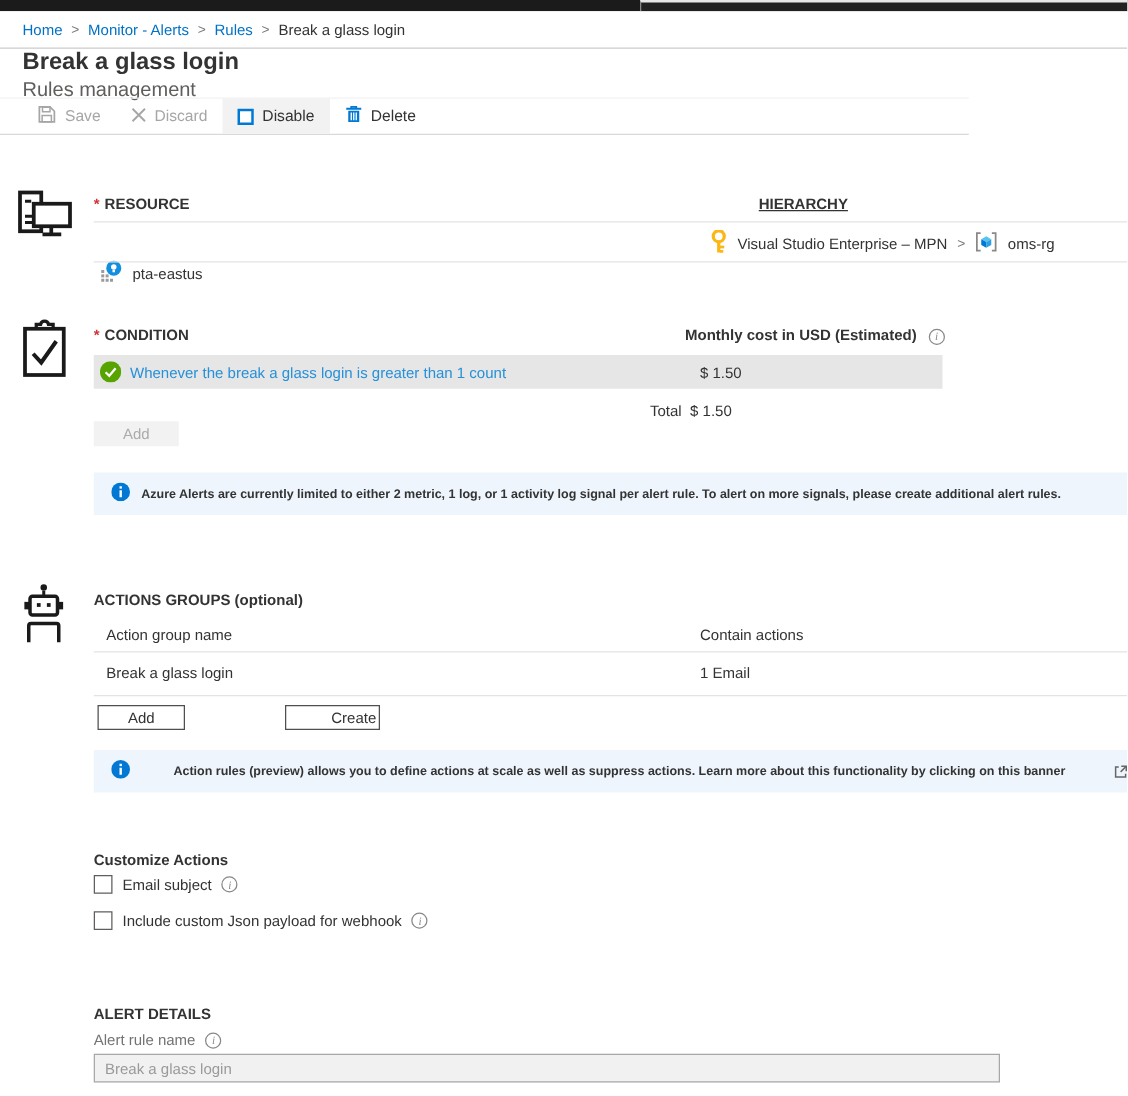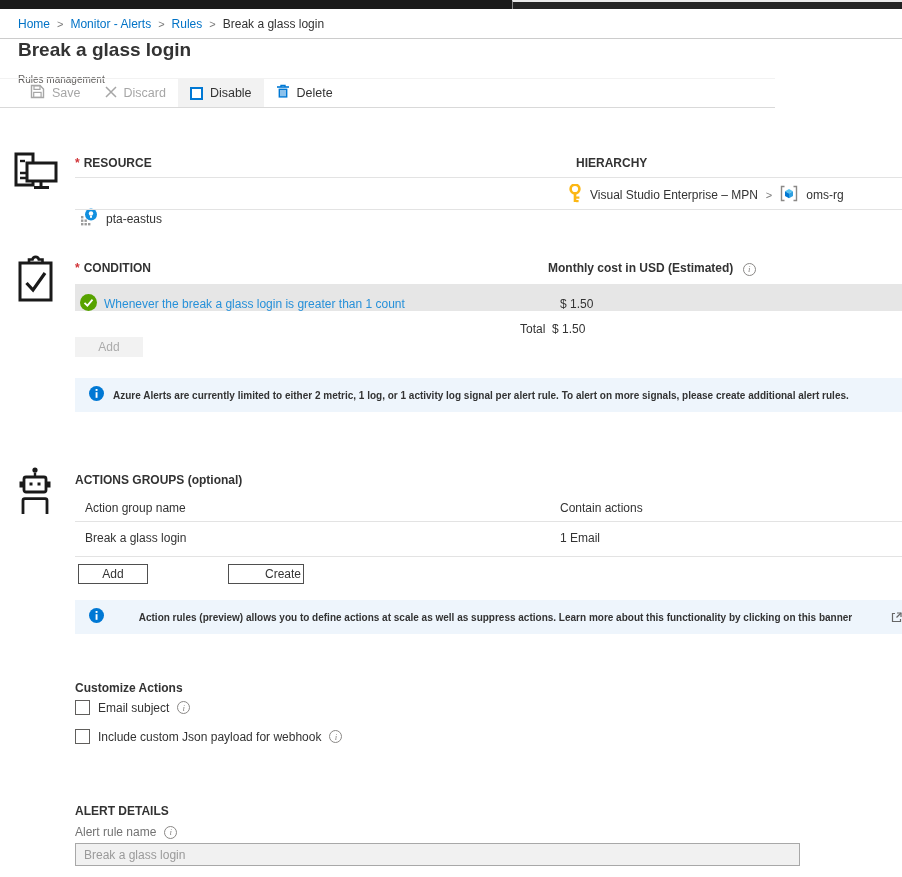--- a/index.html
+++ b/index.html
@@ -13,42 +13,42 @@
     background:#222; border-top:2px solid #e8e8e8; border-left:1px solid #8a8a8a; }
 
   .breadcrumb-bar { position:absolute; left:0; top:9px; width:902px; height:30px;
     background:#fff; border-bottom:1px solid #cccccc; display:flex; align-items:center; padding-left:18px; }
   .crumb { color:#0072c6; cursor:pointer; }
   .crumb.current { color:#333; }
   .crumb-sep { color:#7a7a7a; margin:0 7px; font-size:11px; }
 
   .page-header { position:absolute; left:18px; top:39px; }
   .page-title { font-size:19px; font-weight:700; color:#333; letter-spacing:0; }
-  .page-subtitle { font-size:10px; color:#605e5c; margin-top:13px; }
+  .page-subtitle { font-size:16px; color:#605e5c; margin-top:3px; }
 
   .toolbar { position:absolute; left:0; top:78px; width:775px; height:30px;
     border-top:1px solid #f2f2f2; border-bottom:1px solid #d9d9d9; display:flex; align-items:stretch; padding-left:18px; }
   .tb-btn { display:flex; align-items:center; gap:7px; padding:0 12px; cursor:pointer; }
   .tb-btn .lbl { font-size:12.5px; }
   .tb-btn.disabled .lbl { color:#a6a6a6; }
   .tb-btn.active { background:#f2f2f2; }
   .disable-glyph { width:13px; height:13px; border:2px solid #0078d4; background:#fff; }
 
   
   .gutter-icon { position:absolute; }
   .divider { position:absolute; left:75px; width:827px; border-top:1px solid #e3e3e3; }
   .sec-head { font-weight:700; font-size:12px; color:#333; }
   .req { color:#d13438; margin-right:4px; font-weight:700; }
 
   .abs { position:absolute; }
 
   .row-resource { display:flex; align-items:center; gap:8px; }
 
-  .cond-row { position:absolute; left:75px; top:284px; width:827px; height:27px;
-    background:#e6e6e6; display:flex; align-items:flex-end; cursor:pointer; }
+  .cond-row { position:absolute; left:75px; top:284px; width:679px; height:27px;
+    background:#e6e6e6; display:flex; align-items:center; cursor:pointer; }
   .cond-link { color:#2690d9; margin-left:7px; }
   .cost-cell { position:absolute; left:485px; }
 
   .btn-disabled { background:#f2f2f2; color:#ababab; border:none; width:68px; height:20px;
     font-size:12px; text-align:center; line-height:20px; font-family:"Liberation Sans",sans-serif; }
   .btn-outline { background:#fff; border:1px solid #4f4f4f; color:#333; height:20px;
     font-size:12px; text-align:center; line-height:18px; cursor:pointer; font-family:"Liberation Sans",sans-serif; }
 
   .banner { position:absolute; left:75px; width:827px; height:34px; background:#eef5fc;
     display:flex; align-items:center; padding-left:14px; gap:9px; cursor:pointer; }
@@ -136,21 +136,21 @@
         <path d="M6 21 H14 M6 26 H14" stroke="#1a1a1a" stroke-width="2.4"></path>
         <rect x="13" y="11" width="29" height="18" fill="#fff" stroke="#1a1a1a" stroke-width="3"></rect>
         <path d="M27 29 V35" stroke="#1a1a1a" stroke-width="3"></path>
         <path d="M20 35.5 H35" stroke="#1a1a1a" stroke-width="3"></path>
       </svg>
   </div>
 
   <div class="abs" style="left:75px; top:156px;">
     <span class="sec-head"><span class="req">*</span><span>RESOURCE</span></span>
   </div>
-  <div class="abs sec-head" style="left:576px; top:156px;">HIERARCHY</div>
+  <div class="abs sec-head" style="left:607px; top:156px;text-decoration:underline;">HIERARCHY</div>
   <div class="divider" style="top:177px;"></div>
 
   <div class="abs row-resource" style="left:80px; top:184px;margin-top:24px;">
     <span>
       <svg width="18" height="18" viewBox="0 0 18 18">
           <rect x="1" y="8" width="2.4" height="2.4" fill="#9b9b9b"></rect>
           <rect x="1" y="11.5" width="2.4" height="2.4" fill="#9b9b9b"></rect>
           <rect x="1" y="15" width="2.4" height="2.4" fill="#9b9b9b"></rect>
           <rect x="4.5" y="11.5" width="2.4" height="2.4" fill="#9b9b9b"></rect>
           <rect x="4.5" y="15" width="2.4" height="2.4" fill="#9b9b9b"></rect>

